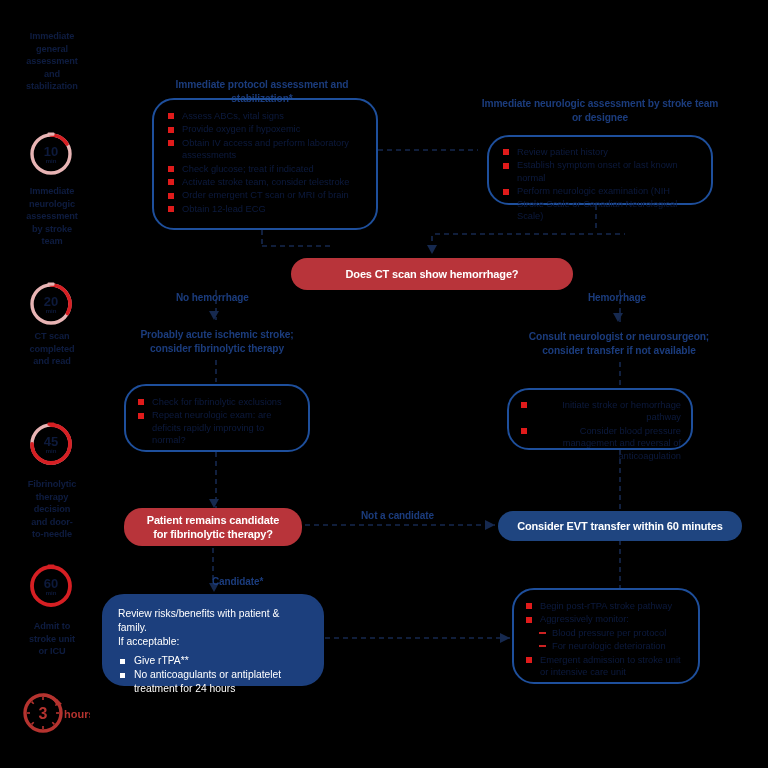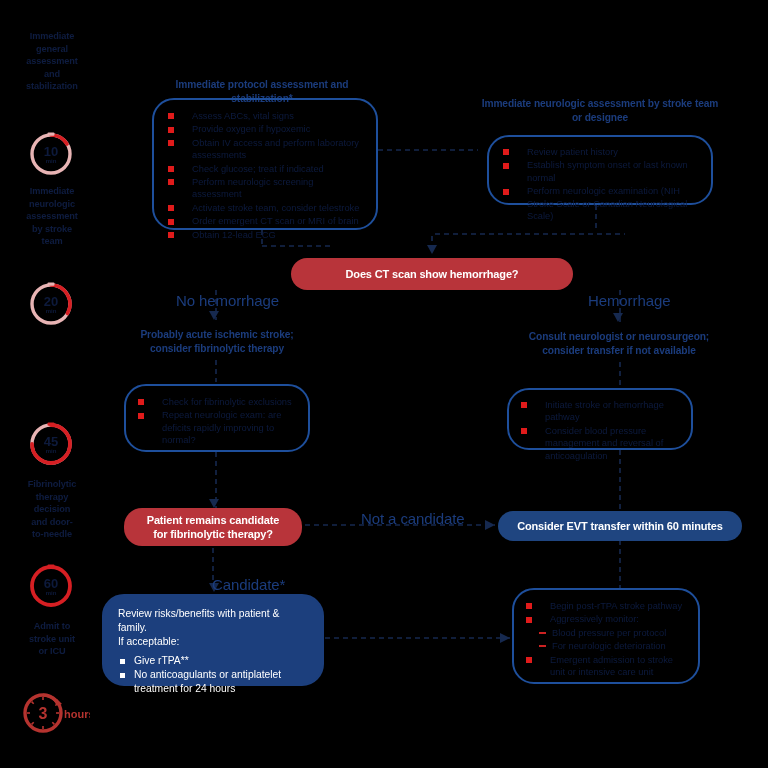--- a/index.html
+++ b/index.html
@@ -37,21 +37,21 @@
     border-radius:18px; display:flex; align-items:center;
     justify-content:center; text-align:center;
     font-size:11px; font-weight:700; line-height:14px;
     letter-spacing:-.15px;
   }
   .pill.red { background:#b8343a; color:#fff; }
   .pill.blue { background:#1f4580; color:#fff; }
 
   ul.bl { list-style:none; }
   ul.bl > li {
-    position:relative; padding-left:24px;
+    position:relative; padding-left:14px;
     font-size:9.3px; line-height:12.4px; color:#0c1a3e;
     margin-bottom:1px; font-weight:400;
   }
   ul.bl > li::before {
     content:""; position:absolute; left:0; top:3.4px;
     width:6px; height:6px; background:#e01b1b;
   }
   ul.bl > li.sub { padding-left:26px; }
   ul.bl > li.sub::before {
     left:13px; top:5.2px; width:7px; height:2px; background:#c22;
@@ -64,21 +64,21 @@
     font-size:10.3px; line-height:14px; color:#fff;
     font-weight:400;
   }
   ul.wb > li::before {
     content:""; position:absolute; left:2px; top:4.5px;
     width:5px; height:5px; background:#fff;
   }
   .wtxt { font-size:10.3px; line-height:14px; color:#fff; }
 
   .branch {
-    font-size:15px; font-weight:400; color:#1b3c7d;
+    font-size:10px; font-weight:700; color:#1b3c7d;
     letter-spacing:-.1px; white-space:nowrap;
   }
   .conn { position:absolute; }
 </style>
 </head>
 <body>
 
 <div id="canvas">
 
   <svg class="conn" style="left:0;top:0;width:768px;height:768px" viewBox="0 0 768 768">
@@ -146,20 +146,23 @@
   <div class="clock" style="left:26px;top:278px;">
     <svg width="50" height="50" viewBox="0 0 50 50">
       <circle cx="25" cy="26" r="19" fill="none" stroke="#e8b4b4" stroke-width="3.4"></circle>
       <path d="M25 7 A19 19 0 0 1 41.4 35.5" fill="none" stroke="#d61f23" stroke-width="3.6" stroke-linecap="round"></path>
       <rect x="21.5" y="4.5" width="7" height="3.2" rx="1" fill="#e8b4b4"></rect>
       <text class="ct" x="25" y="28" text-anchor="middle">20</text>
       <text class="cs" x="25" y="35" text-anchor="middle">min</text>
     </svg>
   </div>
 
+  <div class="abs tl-label" style="left:6px;top:330px;width:92px;white-space:pre-line">CT scan
+completed
+and read</div>
   <div class="clock" style="left:26px;top:418px;">
     <svg width="50" height="50" viewBox="0 0 50 50">
       <circle cx="25" cy="26" r="19" fill="none" stroke="#e8b4b4" stroke-width="3.4"></circle>
       <path d="M25 7 A19 19 0 1 1 6 26" fill="none" stroke="#d61f23" stroke-width="3.8" stroke-linecap="round"></path>
       <rect x="21.5" y="4.5" width="7" height="3.2" rx="1" fill="#d61f23"></rect>
       <text class="ct" x="25" y="28" text-anchor="middle">45</text>
       <text class="cs" x="25" y="35" text-anchor="middle">min</text>
     </svg>
   </div>
 
@@ -199,21 +202,20 @@
     </svg>
   </div>
 
   <div class="abs hdr" style="left:146px;top:78px;width:232px;">Immediate protocol assessment and stabilization*</div>
   <div class="abs obox" style="left:152px;top:98px;width:226px;height:132px;padding:10px 12px 10px 14px;">
     <ul class="bl">
       <li>Assess ABCs, vital signs</li>
       <li>Provide oxygen if hypoxemic</li>
       <li>Obtain IV access and perform laboratory assessments</li>
       <li>Check glucose; treat if indicated</li>
-      <li>Perform neurologic screening assessment</li>
       <li>Activate stroke team, consider telestroke</li>
       <li>Order emergent CT scan or MRI of brain</li>
       <li>Obtain 12-lead ECG</li>
     </ul>
   </div>
 
   <div class="abs hdr" style="left:480px;top:97px;width:240px;">Immediate neurologic assessment by stroke team or designee</div>
   <div class="abs obox" style="left:487px;top:135px;width:226px;height:70px;padding:9px 12px 8px 14px;">
     <ul class="bl">
       <li>Review patient history</li>
@@ -231,21 +233,21 @@
 consider fibrinolytic therapy</div>
   <div class="abs obox" style="left:124px;top:384px;width:186px;height:68px;padding:10px 10px 8px 12px;">
     <ul class="bl">
       <li>Check for fibrinolytic exclusions</li>
       <li>Repeat neurologic exam: are deficits rapidly improving to normal?</li>
     </ul>
   </div>
 
   <div class="abs hdr" style="left:510px;top:330px;width:218px;white-space:pre-line">Consult neurologist or neurosurgeon;
 consider transfer if not available</div>
-  <div class="abs obox" style="left:507px;top:388px;width:186px;height:62px;padding:9px 10px 8px 12px;">
+  <div class="abs obox" style="left:507px;top:388px;width:186px;height:62px;padding:9px 10px 8px 12px;text-align:right;">
     <ul class="bl">
       <li>Initiate stroke or hemorrhage pathway</li>
       <li>Consider blood pressure management and reversal of anticoagulation</li>
     </ul>
   </div>
 
   <div class="abs pill red" style="left:124px;top:508px;width:178px;height:38px;white-space:pre-line;">Patient remains candidate
 for fibrinolytic therapy?</div>
 
   <div class="abs branch" style="left:361px;top:510px;">Not a candidate</div>

